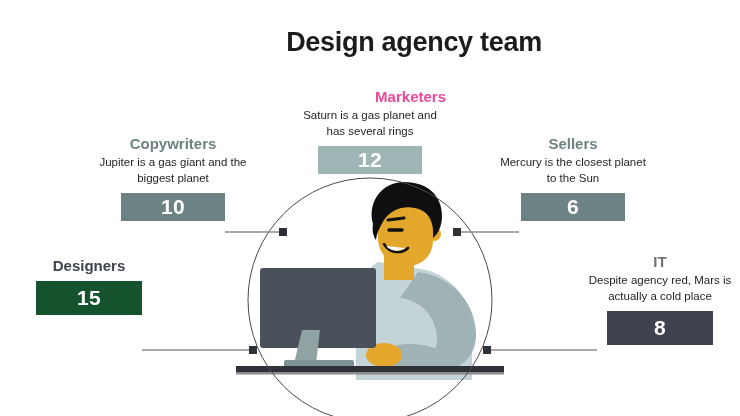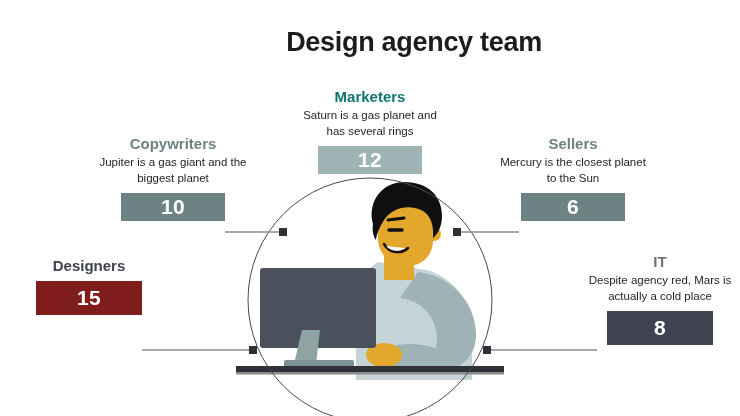--- a/index.html
+++ b/index.html
@@ -146,40 +146,40 @@
     <line x1="142" y1="350" x2="253" y2="350" stroke="#8c8c8c" stroke-width="1.5"></line>
     <line x1="487" y1="350" x2="597" y2="350" stroke="#8c8c8c" stroke-width="1.5"></line>
 
     <rect x="279" y="228" width="8" height="8" fill="#2f3138"></rect>
     <rect x="453" y="228" width="8" height="8" fill="#2f3138"></rect>
     <rect x="249" y="346" width="8" height="8" fill="#2f3138"></rect>
     <rect x="483" y="346" width="8" height="8" fill="#2f3138"></rect>
   </svg>
 
   <div class="callout" id="callout-marketers">
-    <div class="callout-heading" style="color: #0f766e;">Marketers</div>
+    <div class="callout-heading" style="color: #ec4899; text-align: right;">Marketers</div>
     <div class="callout-desc">Saturn is a gas planet and has several rings</div>
     <div class="callout-value-box" style="background: rgb(159, 181, 181);">12</div>
   </div>
 
   <div class="callout" id="callout-copywriters">
     <div class="callout-heading" style="color: rgb(109, 130, 131);">Copywriters</div>
     <div class="callout-desc">Jupiter is a gas giant and the biggest planet</div>
     <div class="callout-value-box" style="background: rgb(109, 130, 131);">10</div>
   </div>
 
   <div class="callout" id="callout-sellers">
     <div class="callout-heading" style="color: rgb(109, 130, 131);">Sellers</div>
     <div class="callout-desc">Mercury is the closest planet to the Sun</div>
     <div class="callout-value-box" style="background: rgb(109, 130, 131);">6</div>
   </div>
 
   <div class="callout" id="callout-designers">
     <div class="callout-heading" style="color: rgb(62, 67, 79);">Designers</div>
-    <div class="callout-value-box" style="background: #7f1d1d;">15</div>
+    <div class="callout-value-box" style="background: #14532d;">15</div>
   </div>
 
   <div class="callout" id="callout-it">
     <div class="callout-heading" style="color: #737373;">IT</div>
     <div class="callout-desc">Despite agency red, Mars is actually a cold place</div>
     <div class="callout-value-box" style="background: rgb(62, 67, 79);">8</div>
   </div>
 
 </div>
 

